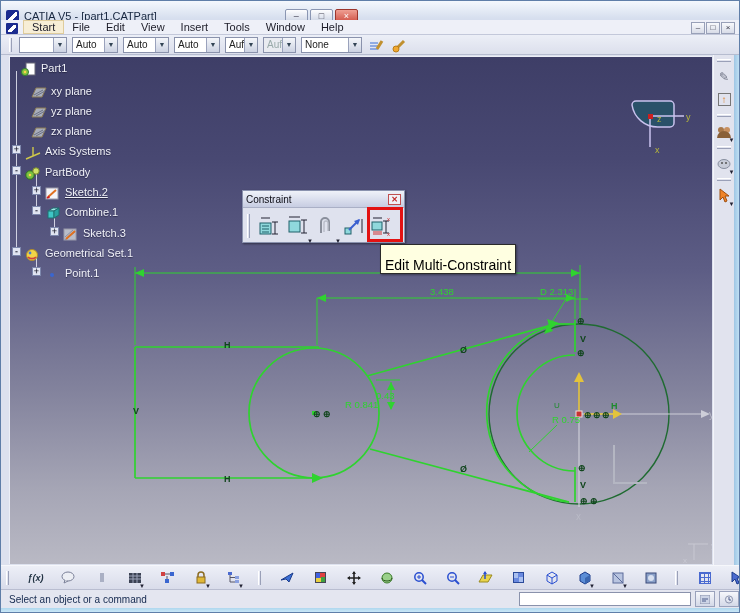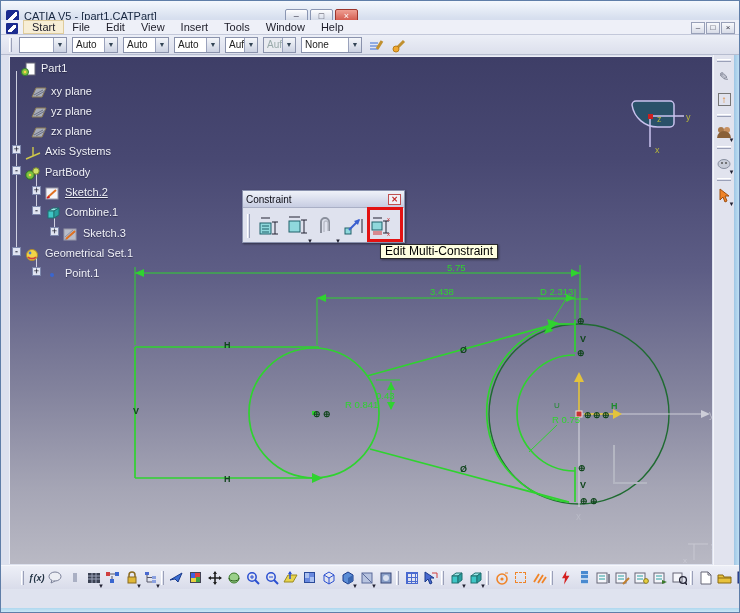--- a/index.html
+++ b/index.html
@@ -50,29 +50,29 @@
 .ticon{flex:none;display:block}
 
 
 .palette{position:absolute;left:232px;top:133px;width:163px;height:53px;background:#dfe2ee;border:1px solid #8a92ae;box-shadow:1px 1px 2px rgba(0,0,0,.45)}
 .palette-title{height:15px;background:linear-gradient(#eff2f9,#c7cde2);display:flex;align-items:center;font-size:10px;color:#0c0c14;padding:8px 3px;border-bottom:1px solid #aab0c6}
 .pclose{margin-left:auto;width:13px;height:11px;border:1px solid #c05050;background:#f0f1f7;color:#c02828;font-size:8px;line-height:9px;text-align:center;font-weight:bold}
 .pbody{position:relative;height:36px;display:flex;align-items:center;padding-left:4px}
 .pgrip{width:3px;height:24px;border-left:1px solid #fff;border-right:1px solid #99a0b8;margin-right:5px;flex:none}
 .pbtn{width:28px;height:30px;display:flex;align-items:center;justify-content:center;position:relative;flex:none}
 .redbox{position:absolute;left:124px;top:16px;width:36px;height:35px;border:3px solid #e31212;pointer-events:none}
-.tooltip{position:absolute;left:370px;top:187px;height:15px;background:#ffffe1;border:1px solid #2a2a2a;font-size:12px;line-height:13px;padding:0 4px;color:#000;white-space:nowrap;box-shadow:1px 1px 2px rgba(0,0,0,.4)}
+.tooltip{position:absolute;left:370px;top:187px;height:15px;background:#ffffe1;border:1px solid #2a2a2a;font-size:14px;line-height:13px;padding:14px 4px;color:#000;white-space:nowrap;box-shadow:1px 1px 2px rgba(0,0,0,.4)}
 
 
 .sketch{position:absolute;left:0;top:0;width:703px;height:508px}
 .sketch text{font-family:"Liberation Sans",sans-serif}
 .compass{position:absolute;left:612px;top:38px}
 
 
-.bottombar{position:absolute;left:0;top:564px;width:100%;height:24px;background:linear-gradient(#edeff7,#d9dcea);border-top:1px solid #f6f7fb;display:flex;align-items:center;gap:2px;padding-left:20px}
+.bottombar{position:absolute;left:0;top:564px;width:100%;height:24px;background:linear-gradient(#edeff7,#d9dcea);border-top:1px solid #f6f7fb;display:flex;align-items:center;gap:16px;padding-left:5px}
 .ic{width:17px;height:17px;position:relative;flex:none;display:flex;align-items:center;justify-content:center;font-size:11px;color:#234}
 .sq{display:block}
 
 
 .statusbar{position:absolute;left:0;top:588px;width:100%;height:19px;background:#e4e6f0;border-top:1px solid #b9bdd0;display:flex;align-items:center;font-size:10px;color:#14284e;padding-left:8px}
 .cmdinput{position:absolute;left:518px;top:2px;width:172px;height:14px;border:1px solid #8a92ac;background:#fff;font-size:10px;padding:0 3px}
 .sbtn{position:absolute;top:1px;width:20px;height:16px;border:1px solid #9aa2bc;background:linear-gradient(#f6f7fb,#d4d9e8);display:flex;align-items:center;justify-content:center}
 .aero-bottom{position:absolute;left:0;top:607px;width:100%;height:6px;background:linear-gradient(#aed7ee,#d8effb)}
 </style>
 </head>
@@ -664,14 +664,30 @@
     <span class="ic">
         <svg width="13" height="13">
           <rect x="1" y="1" width="11" height="11" fill="#3a5ac0" stroke="#1a2a6a"></rect>
           <rect x="3" y="1" width="7" height="4" fill="#c8d0e8"></rect>
           <rect x="3" y="7" width="7" height="5" fill="#fff"></rect>
         </svg>
       </span>
 
   </div>
 
+  <div class="statusbar">
+    <span>Select an object or a command</span>
+    <input class="cmdinput" value="" style="">
+    <span class="sbtn" style="left:694px">
+        <svg width="10" height="9">
+          <rect x="0" y="0" width="10" height="9" fill="#cdd4e6" stroke="#8a92ac"></rect>
+          <path d="M2,4 h6 M2,6 h4" stroke="#4a5a8a"></path>
+        </svg>
+      </span>
+    <span class="sbtn" style="left:718px">
+        <svg width="10" height="9">
+          <circle cx="5" cy="4.5" r="3.6" fill="none" stroke="#8a92ac"></circle>
+          <path d="M5,2 v3 h2" stroke="#4a5a8a" fill="none"></path>
+        </svg>
+      </span>
+  </div>
   <div class="aero-bottom"></div>
 </div>
 
 </body></html>

